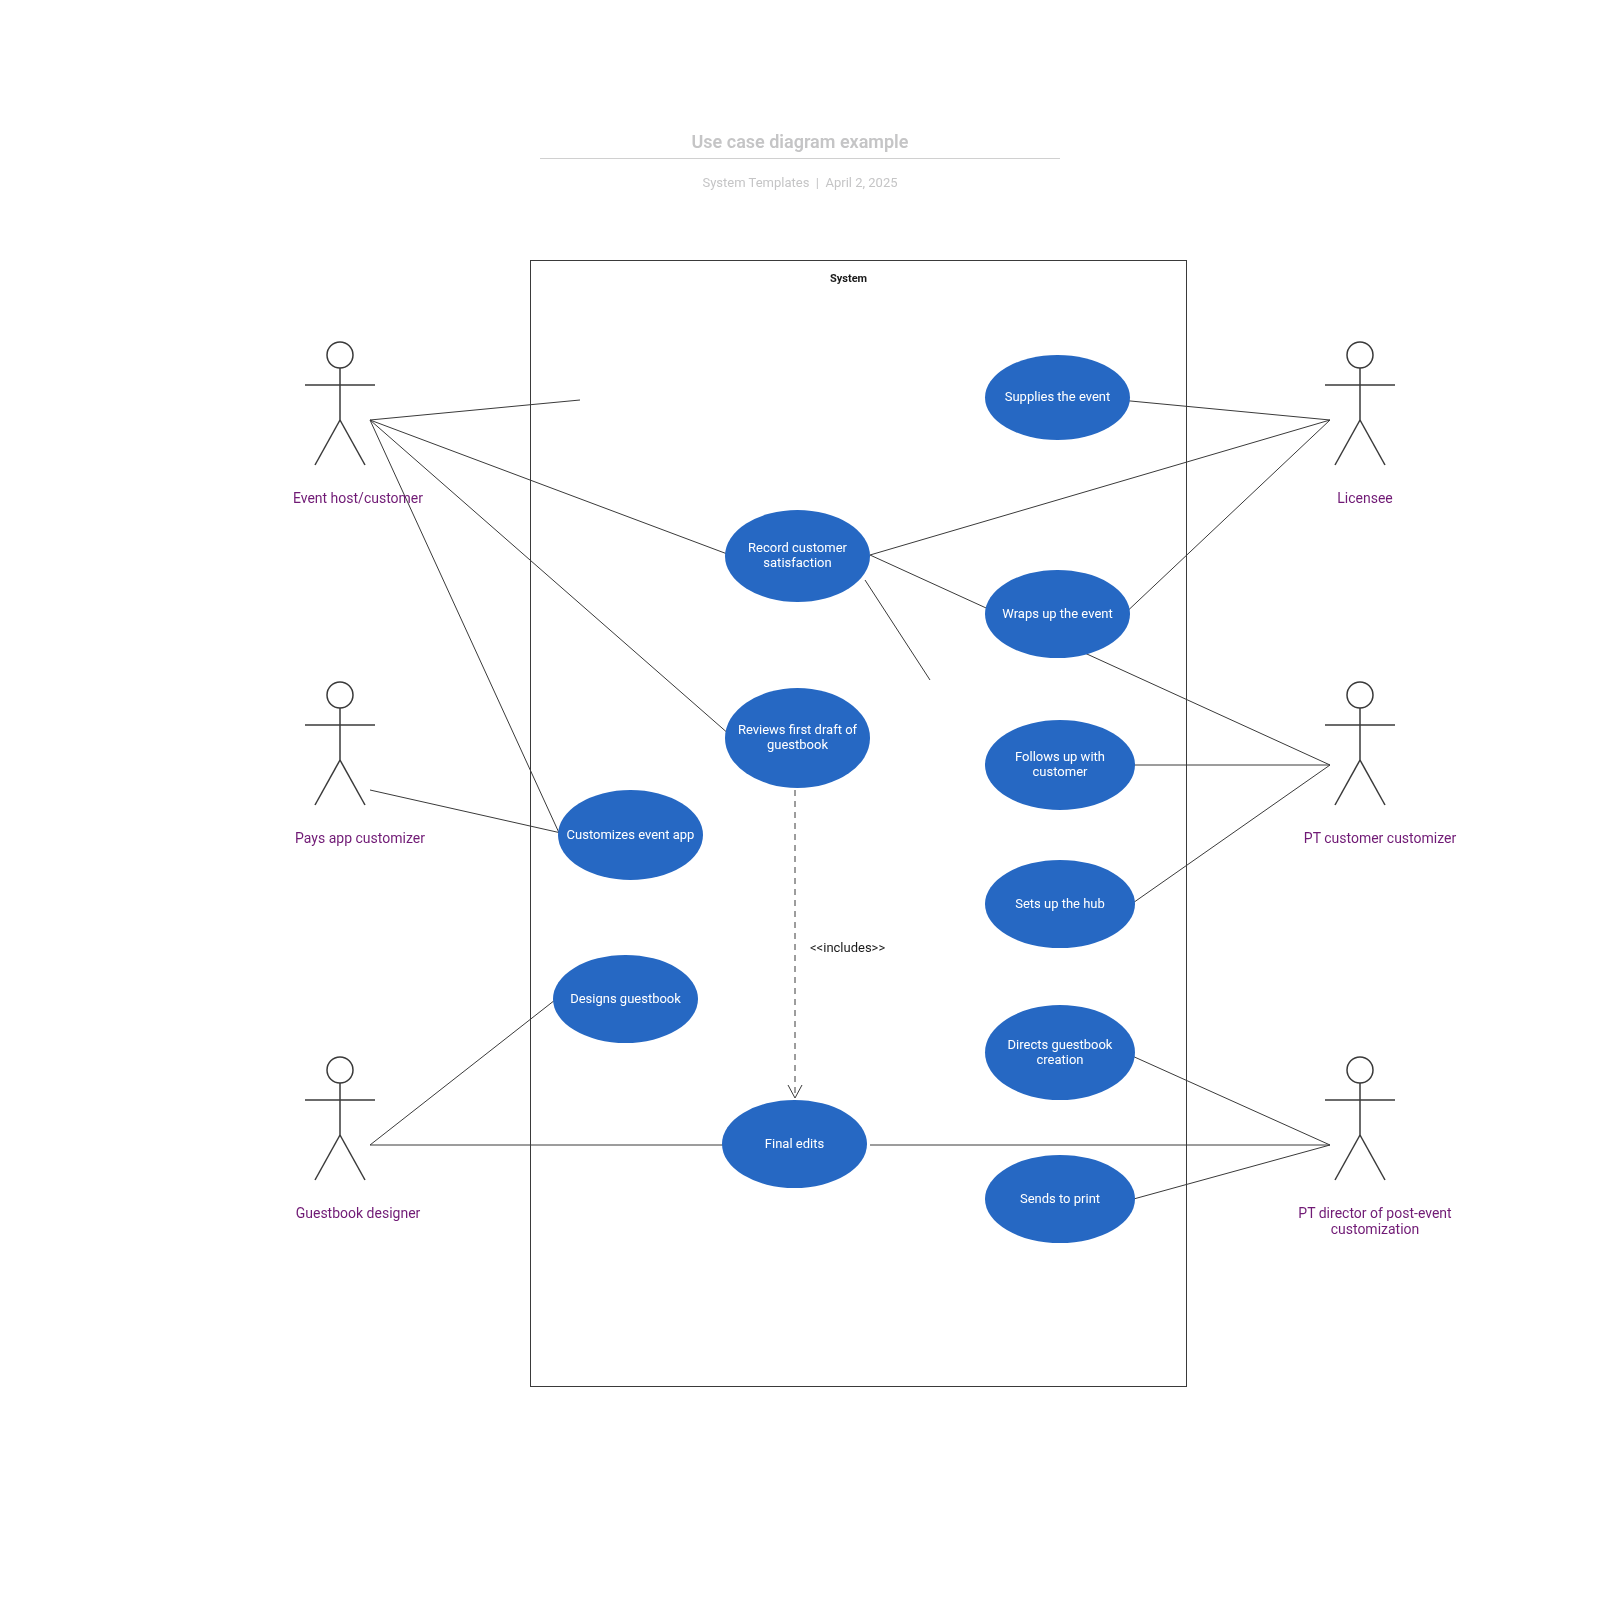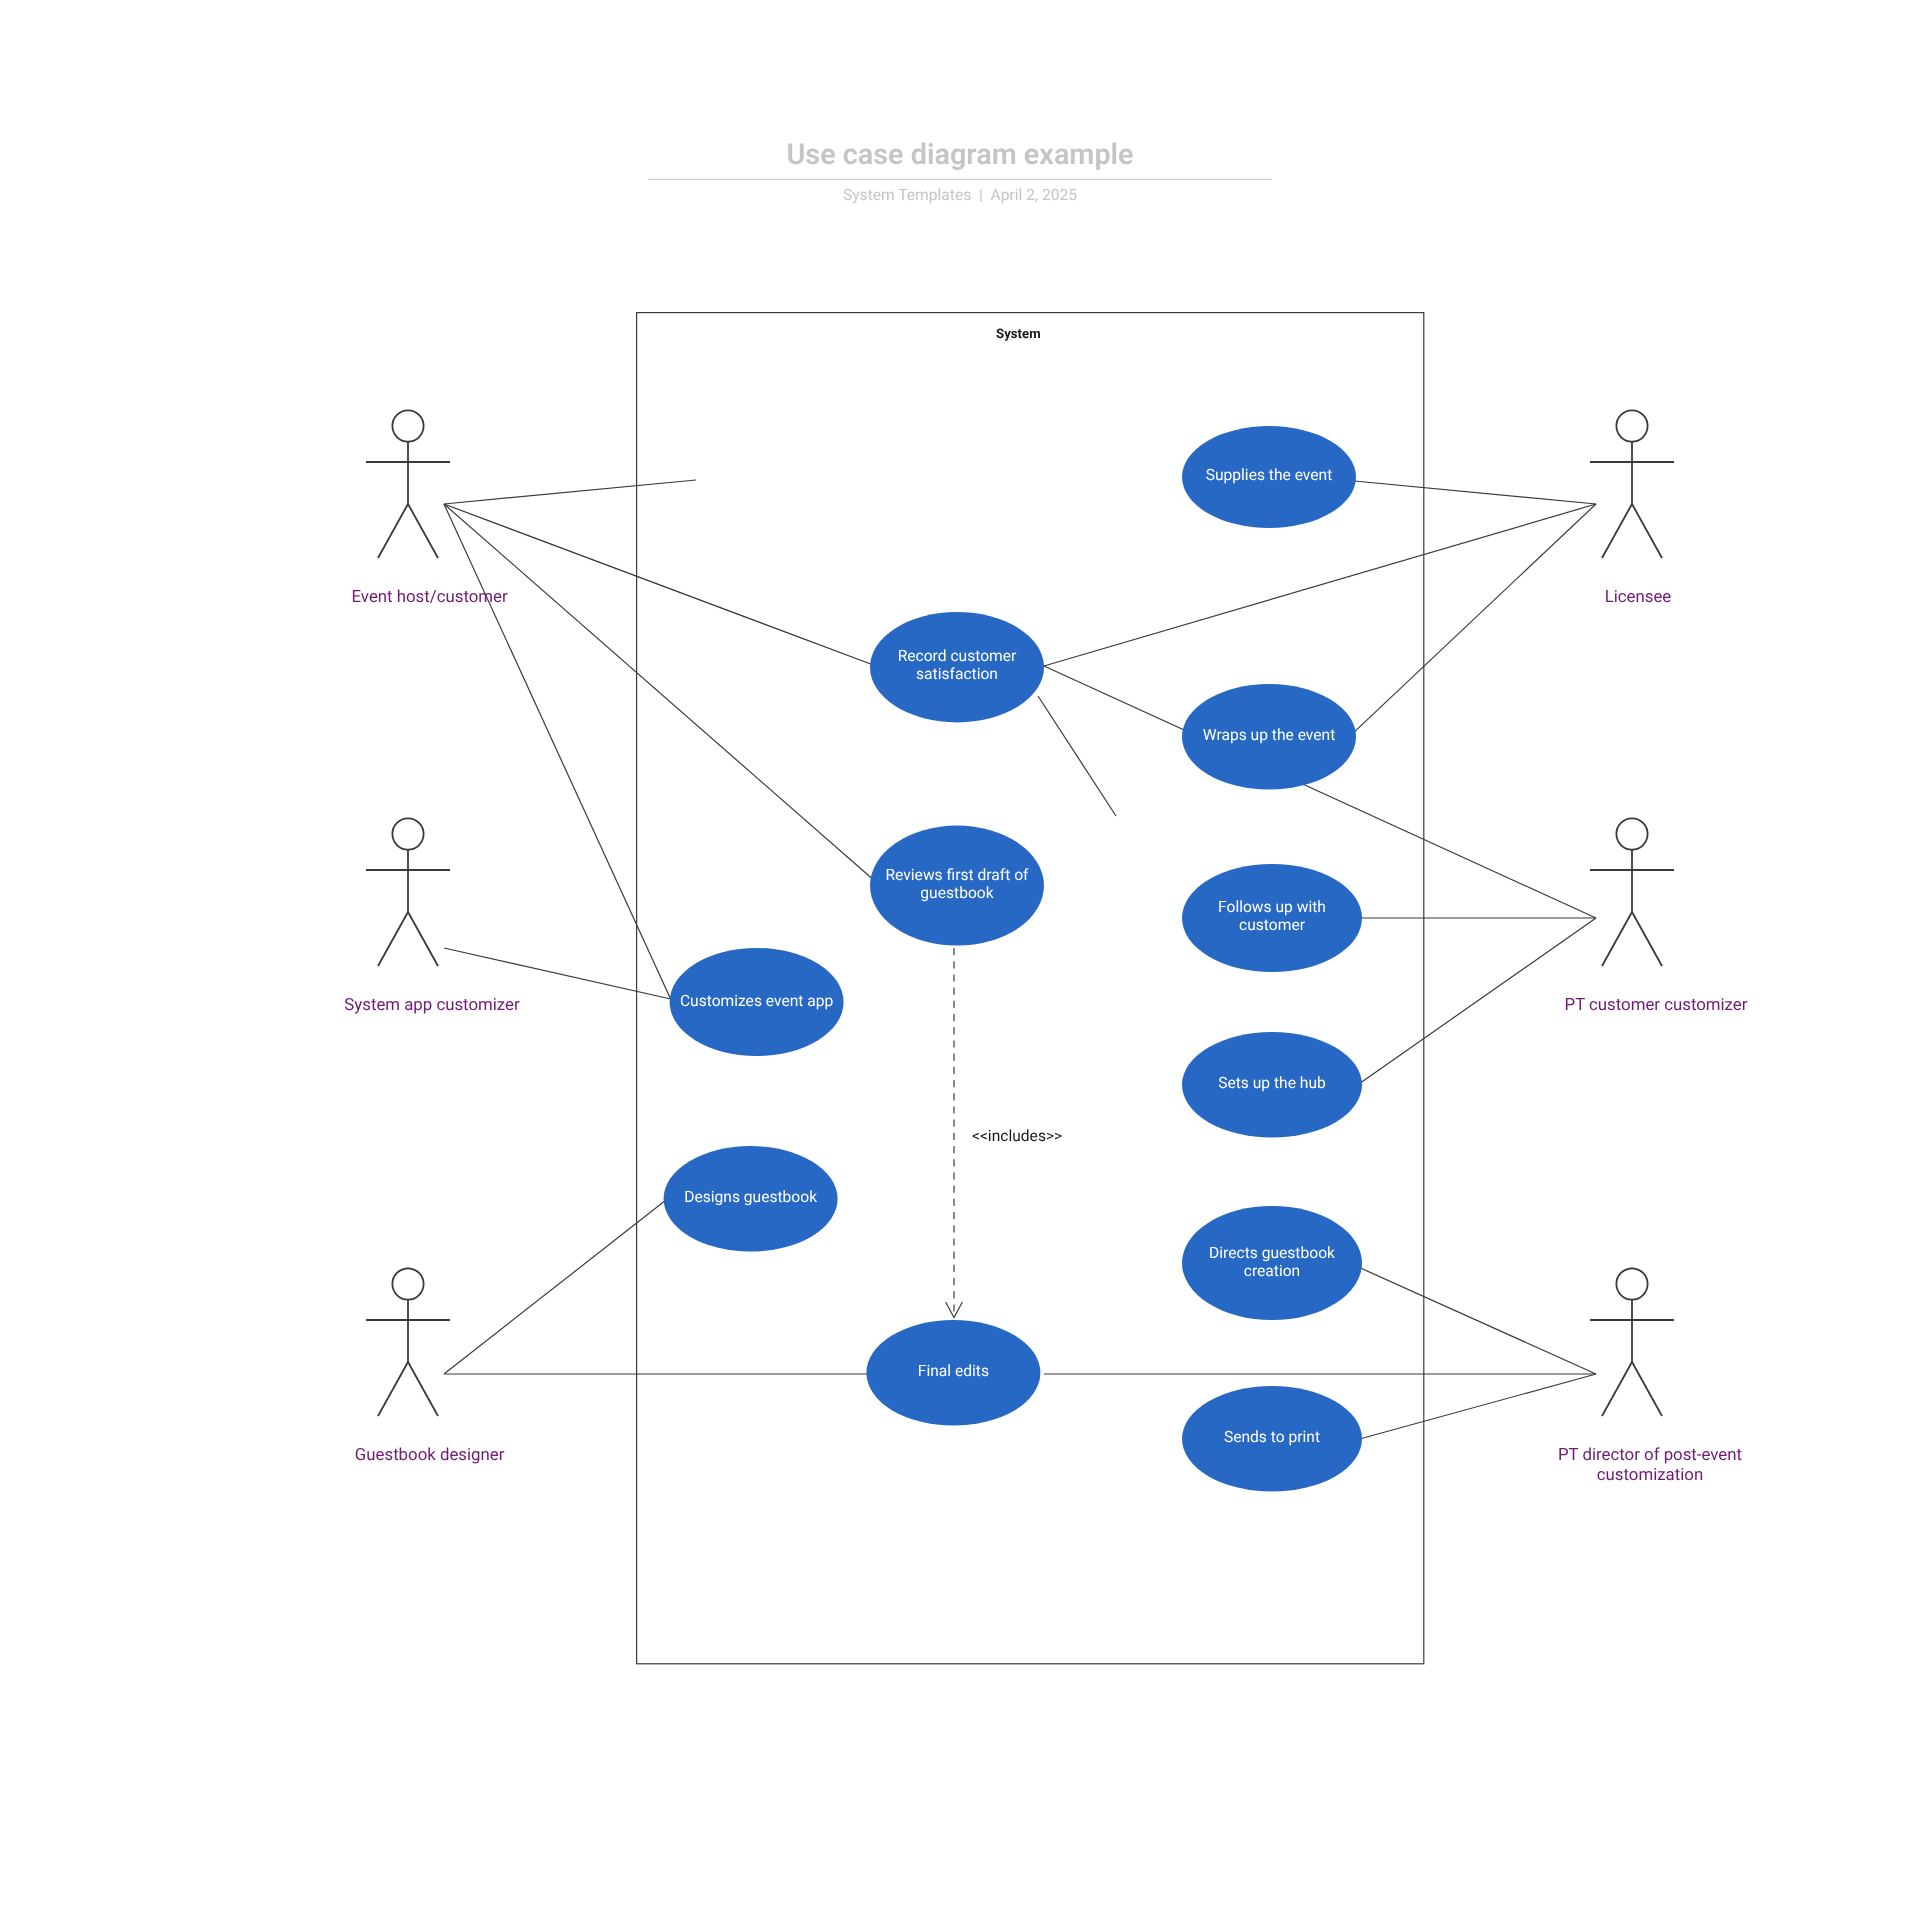--- a/index.html
+++ b/index.html
@@ -17,26 +17,26 @@
   }
   .header {
     position: absolute;
     left: 50%;
     transform: translateX(-50%);
     top: 115px;
     width: 520px;
     text-align: center;
   }
   .title {
-    font-size: 24px;
+    font-size: 18px;
     font-weight: 600;
     color: #c5c5c6;
     border-bottom: 1px solid #d0d0d0;
     padding-bottom: 6px;
-    margin: 0 auto;
+    margin: 16px auto;
   }
   .subtitle {
     font-size: 13px;
     color: #c5c5c6;
     margin-top: 6px;
   }
   .system-box {
     position: absolute;
     border: 1px solid #3a3a3a;
     background: transparent;
@@ -196,21 +196,21 @@
 
   <div class="actor" style="left:300px; top:680px;">
     <svg width="80" height="130" viewBox="0 0 80 130">
       <circle cx="40" cy="15" r="13" fill="none" stroke="#3a3a3a" stroke-width="1.5"></circle>
       <line x1="40" y1="28" x2="40" y2="80" stroke="#3a3a3a" stroke-width="1.5"></line>
       <line x1="5" y1="45" x2="75" y2="45" stroke="#3a3a3a" stroke-width="1.5"></line>
       <line x1="40" y1="80" x2="15" y2="125" stroke="#3a3a3a" stroke-width="1.5"></line>
       <line x1="40" y1="80" x2="65" y2="125" stroke="#3a3a3a" stroke-width="1.5"></line>
     </svg>
   </div>
-  <div class="actor-label" style="left:265px; top:830px; width:190px;">System app customizer</div>
+  <div class="actor-label" style="left:265px; top:830px; width:190px;">Pays app customizer</div>
 
   <div class="actor" style="left:300px; top:1055px;">
     <svg width="80" height="130" viewBox="0 0 80 130">
       <circle cx="40" cy="15" r="13" fill="none" stroke="#3a3a3a" stroke-width="1.5"></circle>
       <line x1="40" y1="28" x2="40" y2="80" stroke="#3a3a3a" stroke-width="1.5"></line>
       <line x1="5" y1="45" x2="75" y2="45" stroke="#3a3a3a" stroke-width="1.5"></line>
       <line x1="40" y1="80" x2="15" y2="125" stroke="#3a3a3a" stroke-width="1.5"></line>
       <line x1="40" y1="80" x2="65" y2="125" stroke="#3a3a3a" stroke-width="1.5"></line>
     </svg>
   </div>

